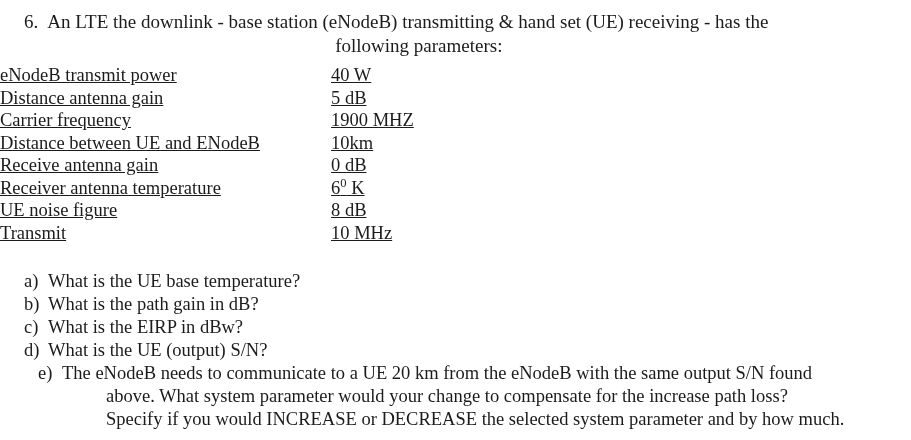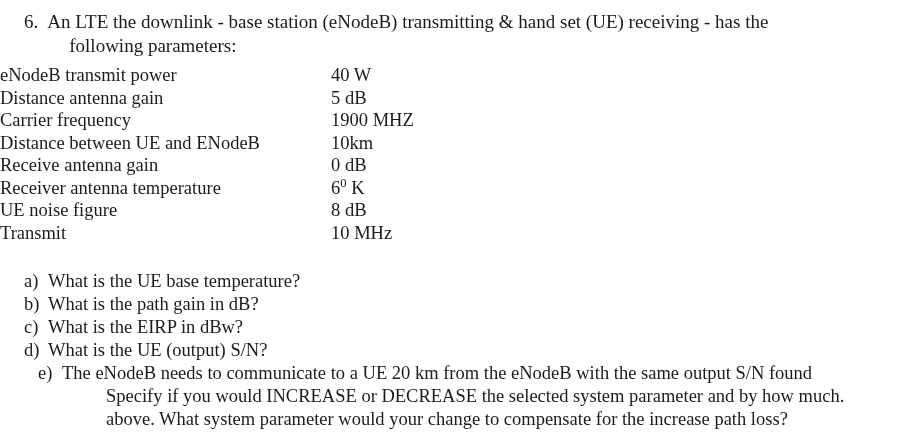--- a/index.html
+++ b/index.html
@@ -29,29 +29,31 @@
   .q-num {
     font-size: 19px;
     line-height: 24px;
     flex: 0 0 auto;
     padding-right: 9px;
   }
   .q-text {
     font-size: 19px;
     line-height: 24px;
     max-width: 820px;
+    text-align: center;
   }
   .q-text .cont {
     display: block;
     padding-left: 22px;
   }
   .params {
     margin: 6px 0 17px 0;
     padding: 0 0 0 40px;
     border-collapse: collapse;
+    text-decoration: underline;
   }
   .params td {
     font-size: 18.5px;
     line-height: 22.5px;
     padding: 0;
     vertical-align: top;
     white-space: nowrap;
   }
   .params td.name {
     width: 323px;
@@ -164,20 +166,20 @@
 
     <div class="sub-item">
       <span class="label">d)</span>
       <span class="body">What is the UE (output) S/N?</span>
     </div>
 
     <div class="sub-item long">
       <span class="label">e)</span>
       <span class="body">
         <span>The eNodeB needs to communicate to a UE 20 km from the eNodeB with the same output S/N found</span>
+        <span class="indent">above. What system parameter would your change to compensate for the increase path loss?</span>
         <span class="indent">Specify if you would INCREASE or DECREASE the selected system parameter and by how much.</span>
-        <span class="indent">above. What system parameter would your change to compensate for the increase path loss?</span>
       </span>
     </div>
 
   </div>
 
 </div>
 
 </body></html>

